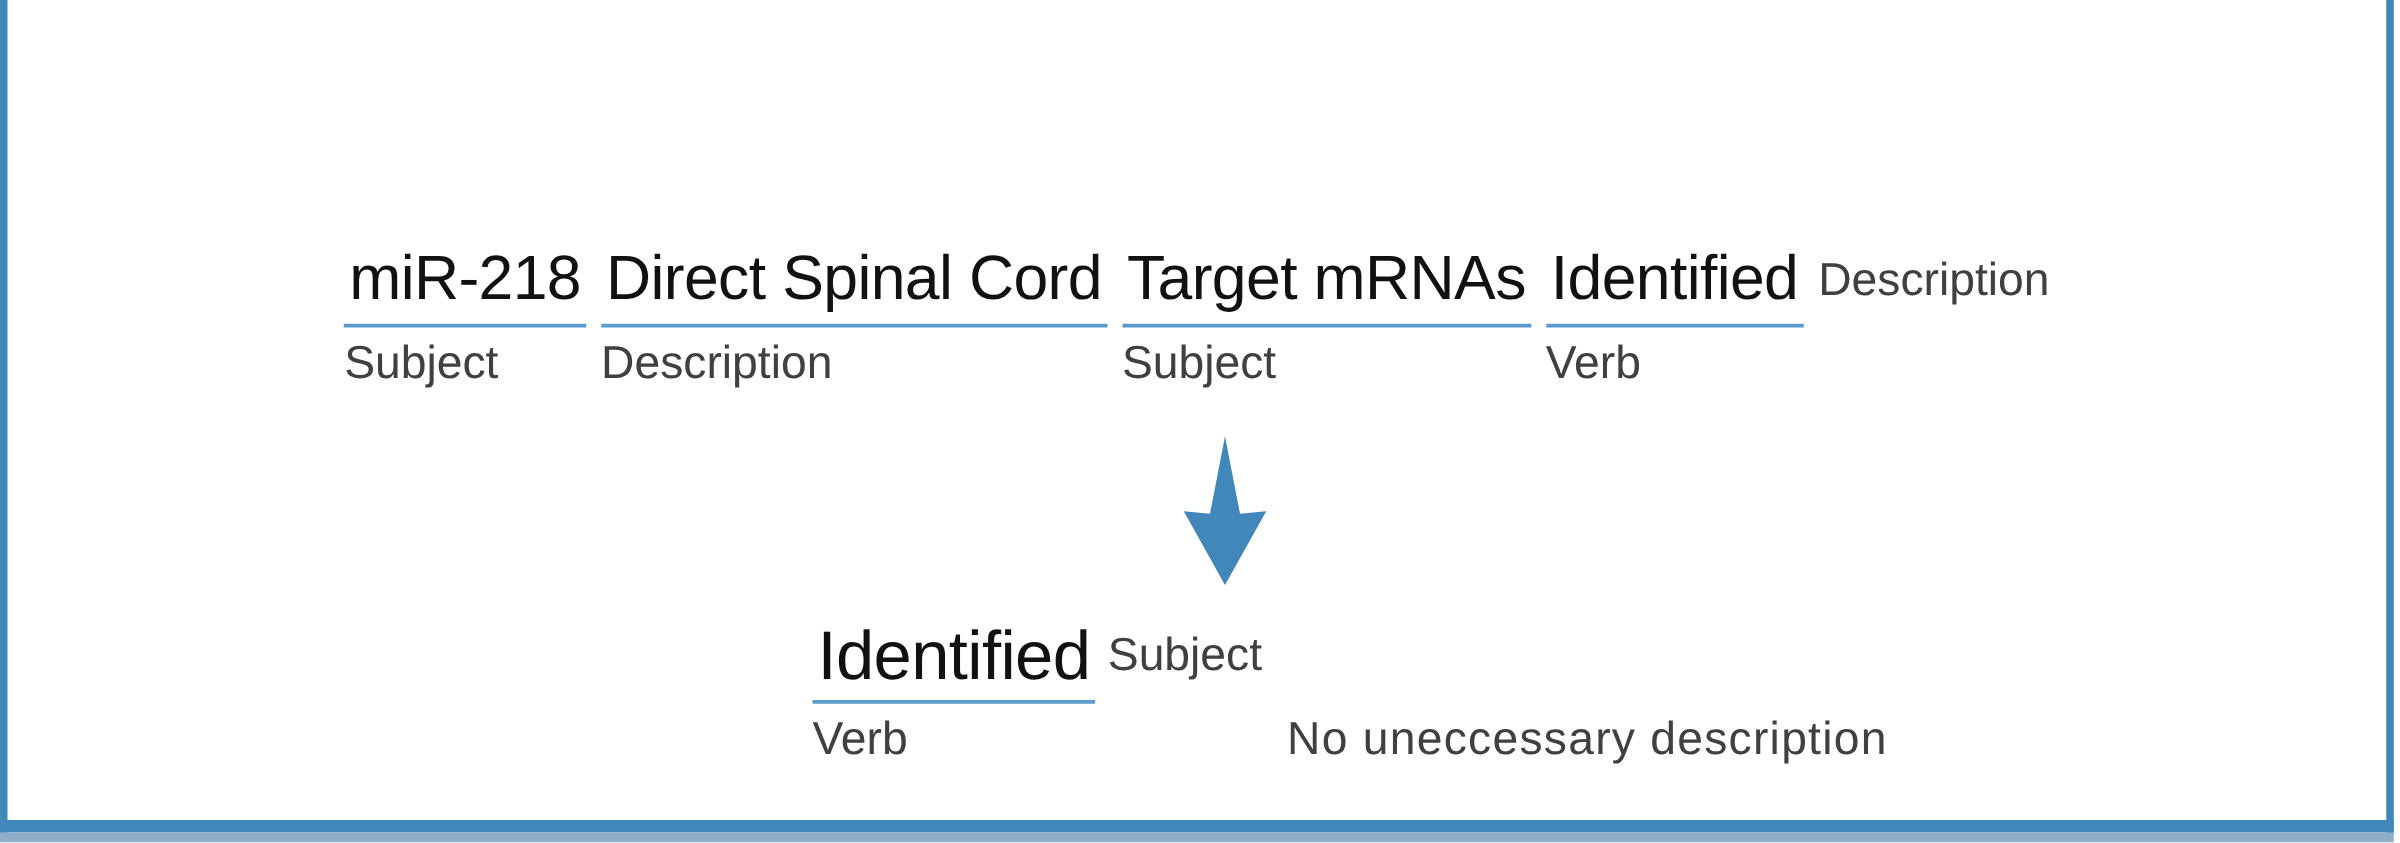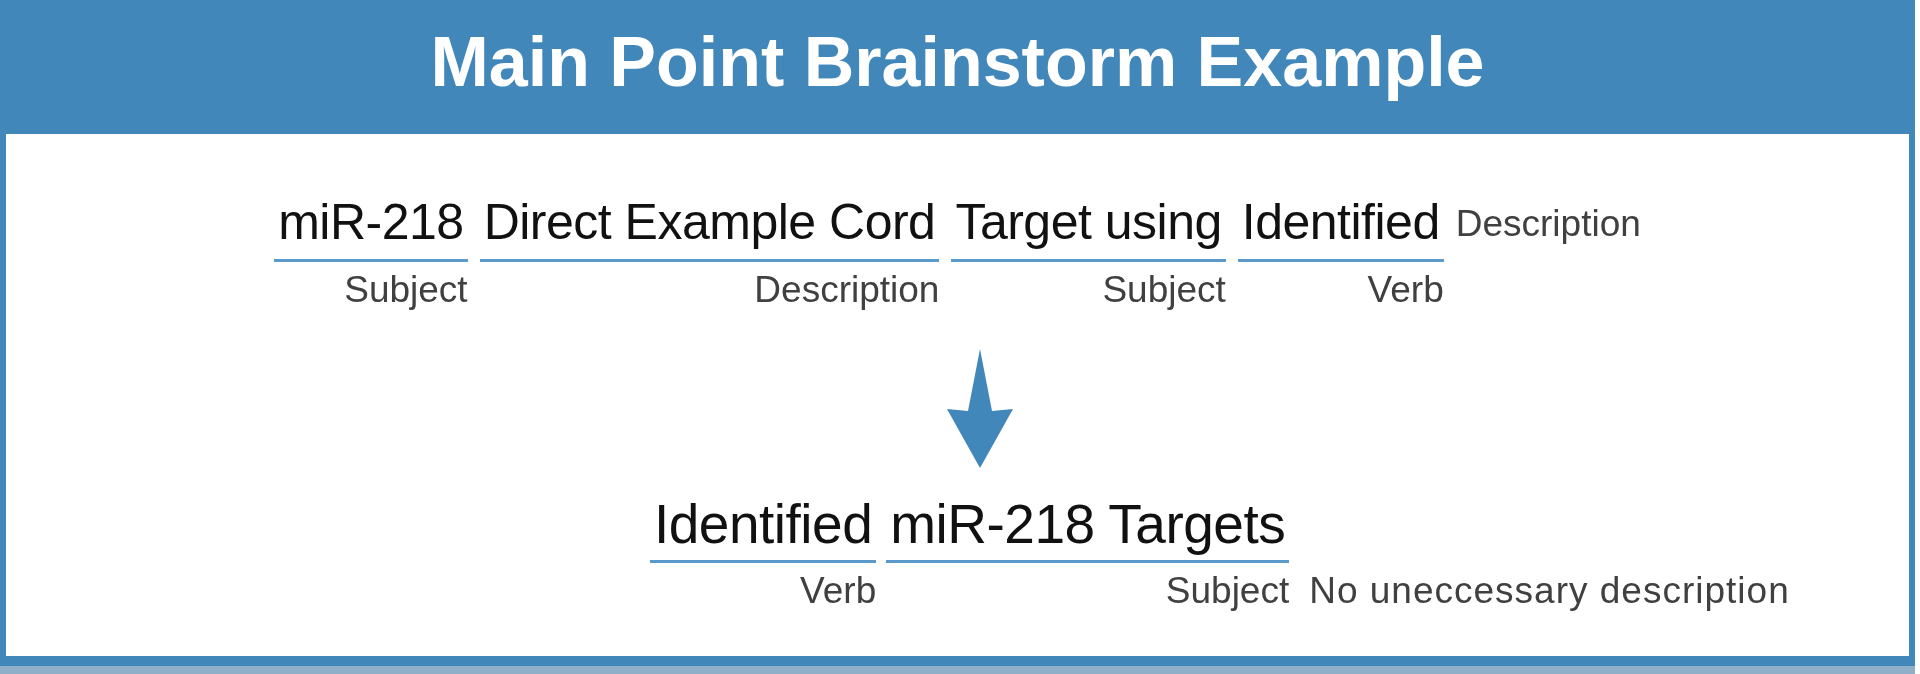--- a/index.html
+++ b/index.html
@@ -59,21 +59,21 @@
     gap: 12px;
   }
   .bottom-row {
     top: 496px;
     left: 644px;
     gap: 10px;
   }
   .segment {
     display: flex;
     flex-direction: column;
-    align-items: flex-end;
+    align-items: flex-start;
   }
   .seg-text {
     display: inline-block;
     font-size: 50px;
     line-height: 53px;
     color: #111111;
     letter-spacing: -0.5px;
     white-space: nowrap;
     padding: 0 4px 10px 4px;
     border-bottom: 3px solid #5B9BCB;
@@ -125,35 +125,32 @@
     height: 8px;
     background: #8FAFC9;
   }
 </style>
 </head>
 <body>
 
 <div class="page">
   <div class="slide">
 
-    <header class="slide-header">
-      <h1 class="slide-title">Main Point Brainstorm Example</h1>
-    </header>
 
     <div class="sentence-row top-row">
       <div class="segment">
         <span class="seg-text">miR-218</span>
         <span class="seg-label">Subject</span>
       </div>
       <div class="segment">
-        <span class="seg-text">Direct Example Cord</span>
+        <span class="seg-text">Direct Spinal Cord</span>
         <span class="seg-label">Description</span>
       </div>
       <div class="segment">
-        <span class="seg-text">Target using</span>
+        <span class="seg-text">Target mRNAs</span>
         <span class="seg-label">Subject</span>
       </div>
       <div class="segment">
         <span class="seg-text">Identified</span>
         <span class="seg-label">Verb</span>
       </div>
       <div class="segment">
         <span class="seg-label">Description</span>
       </div>
     </div>
@@ -161,21 +158,20 @@
     <svg class="down-arrow" viewBox="0 0 66 119" xmlns="http://www.w3.org/2000/svg">
       <polygon points="33,0 45,62 66,60 33,119 0,60 21,62"></polygon>
     </svg>
 
     <div class="sentence-row bottom-row">
       <div class="segment">
         <span class="seg-text">Identified</span>
         <span class="seg-label">Verb</span>
       </div>
       <div class="segment">
-        <span class="seg-text">miR-218 Targets</span>
         <span class="seg-label">Subject</span>
       </div>
       <div class="note-col">
         <div class="note-spacer"></div>
         <span class="seg-label">No uneccessary description</span>
       </div>
     </div>
 
     <div class="slide-footer-bar"></div>
   </div>

